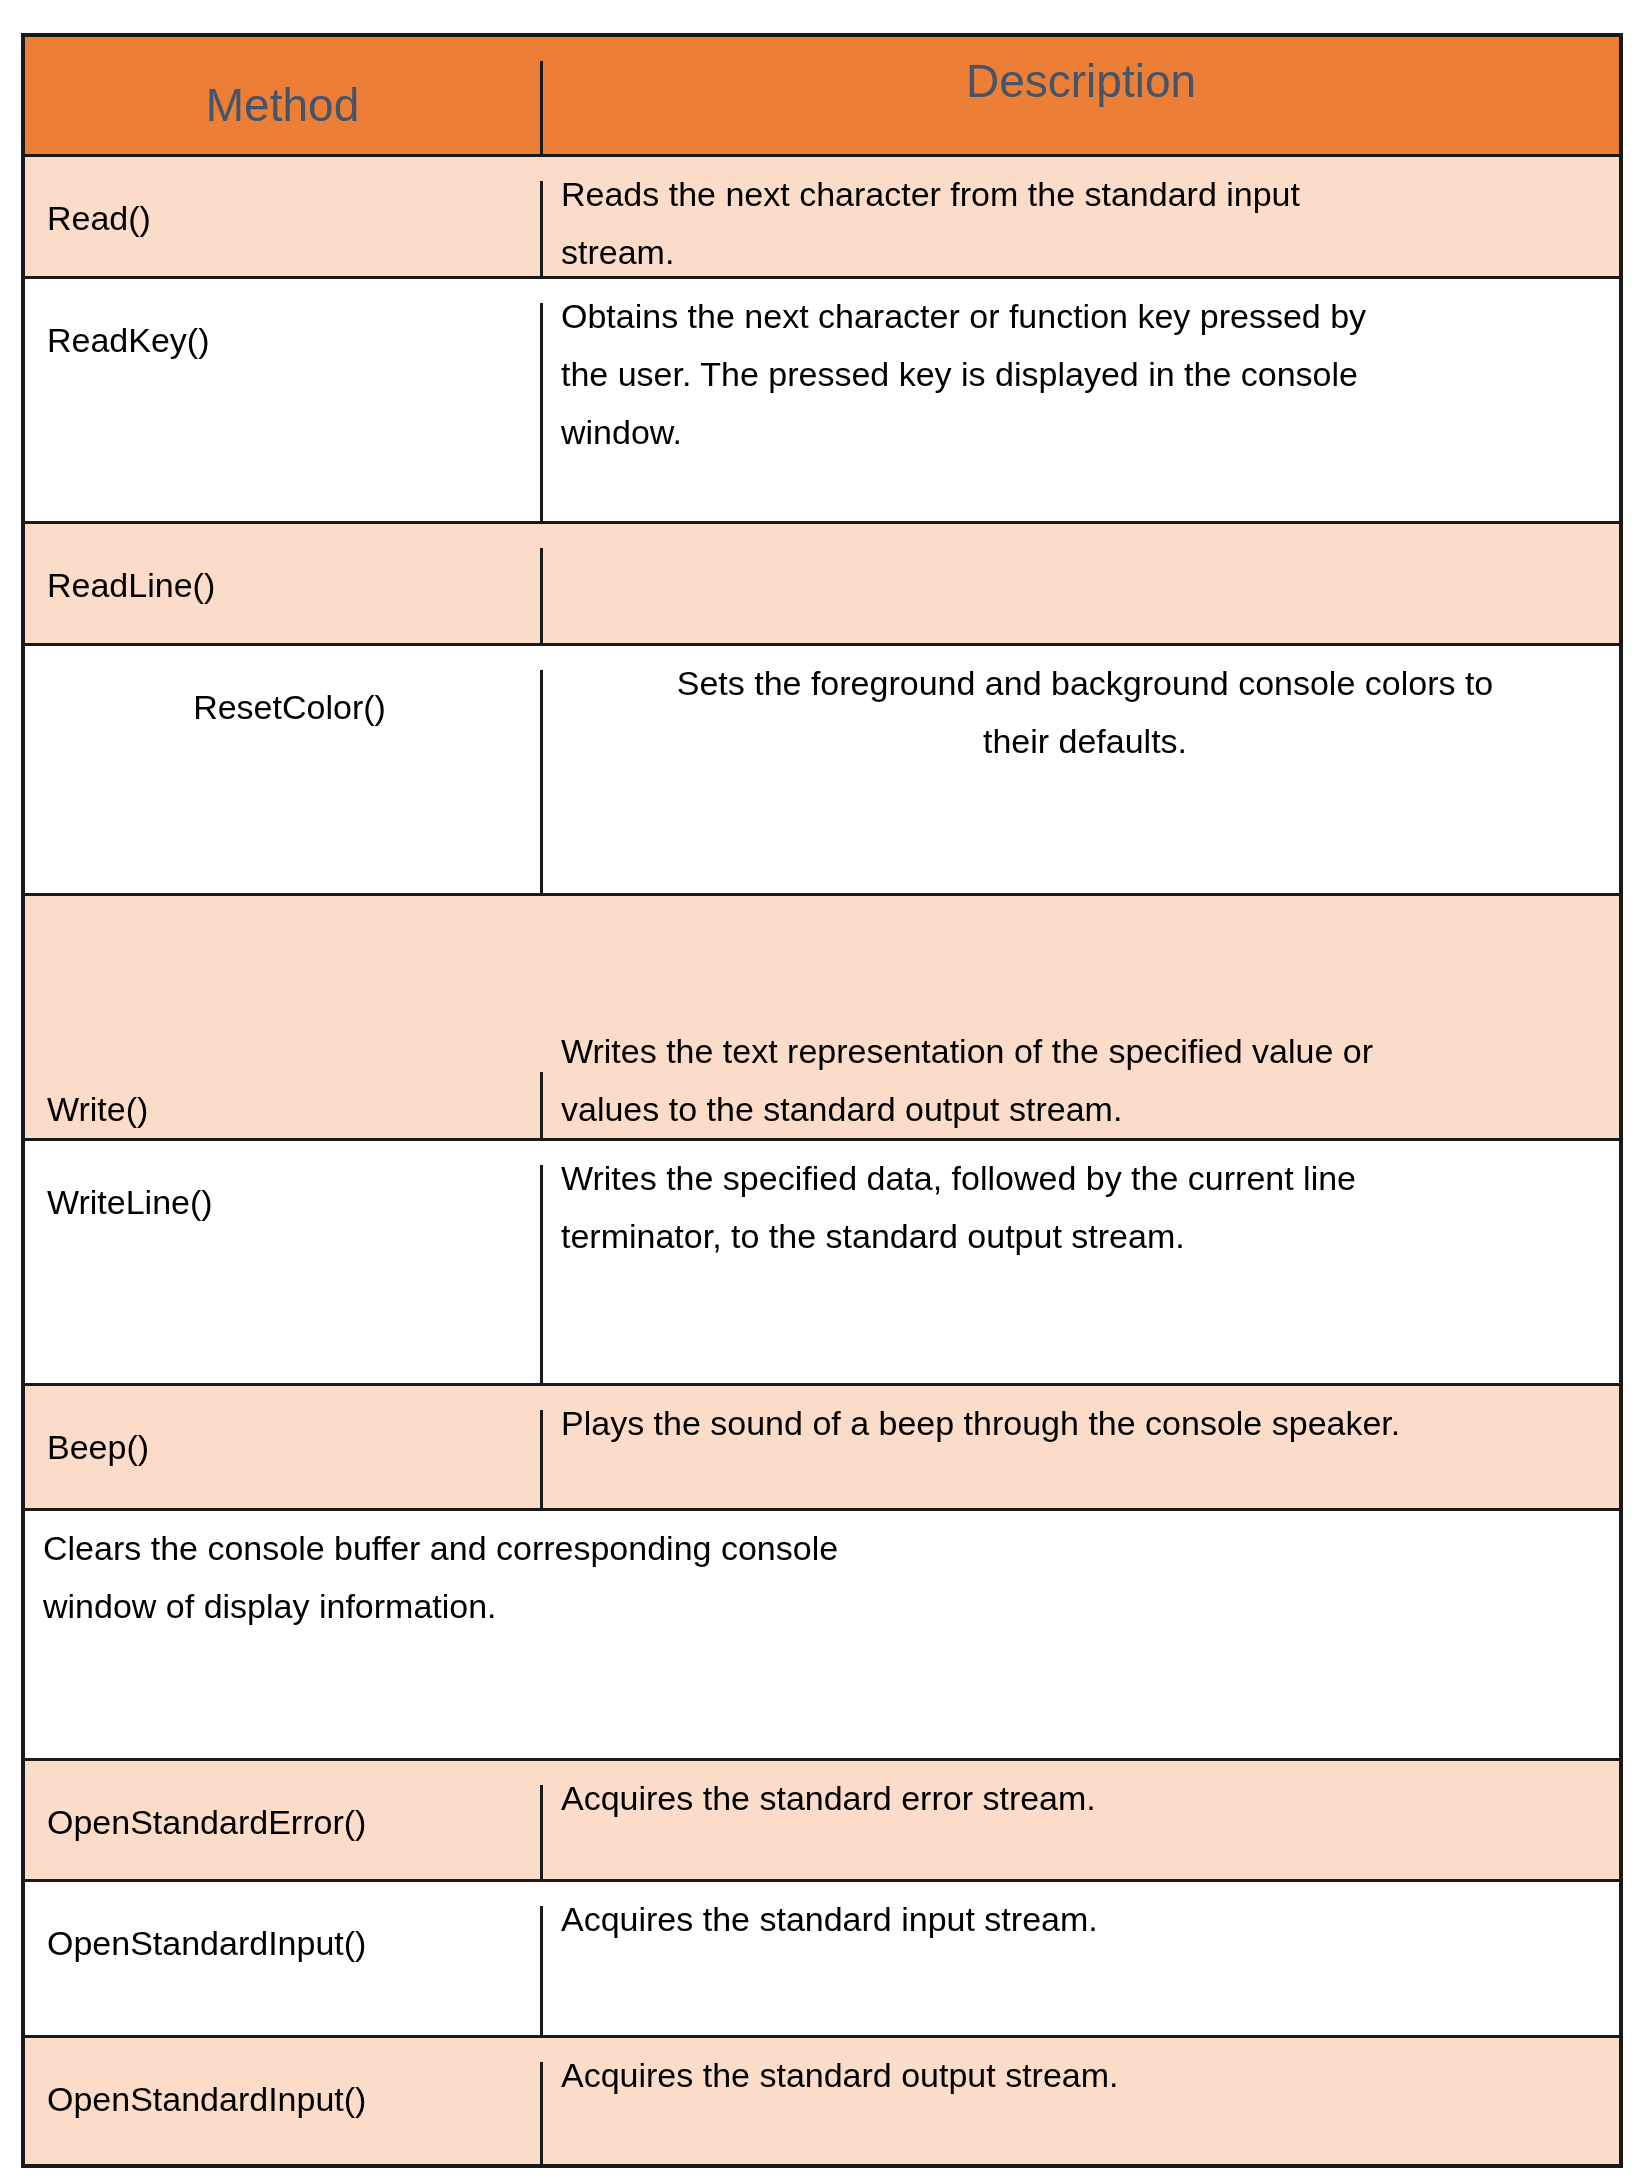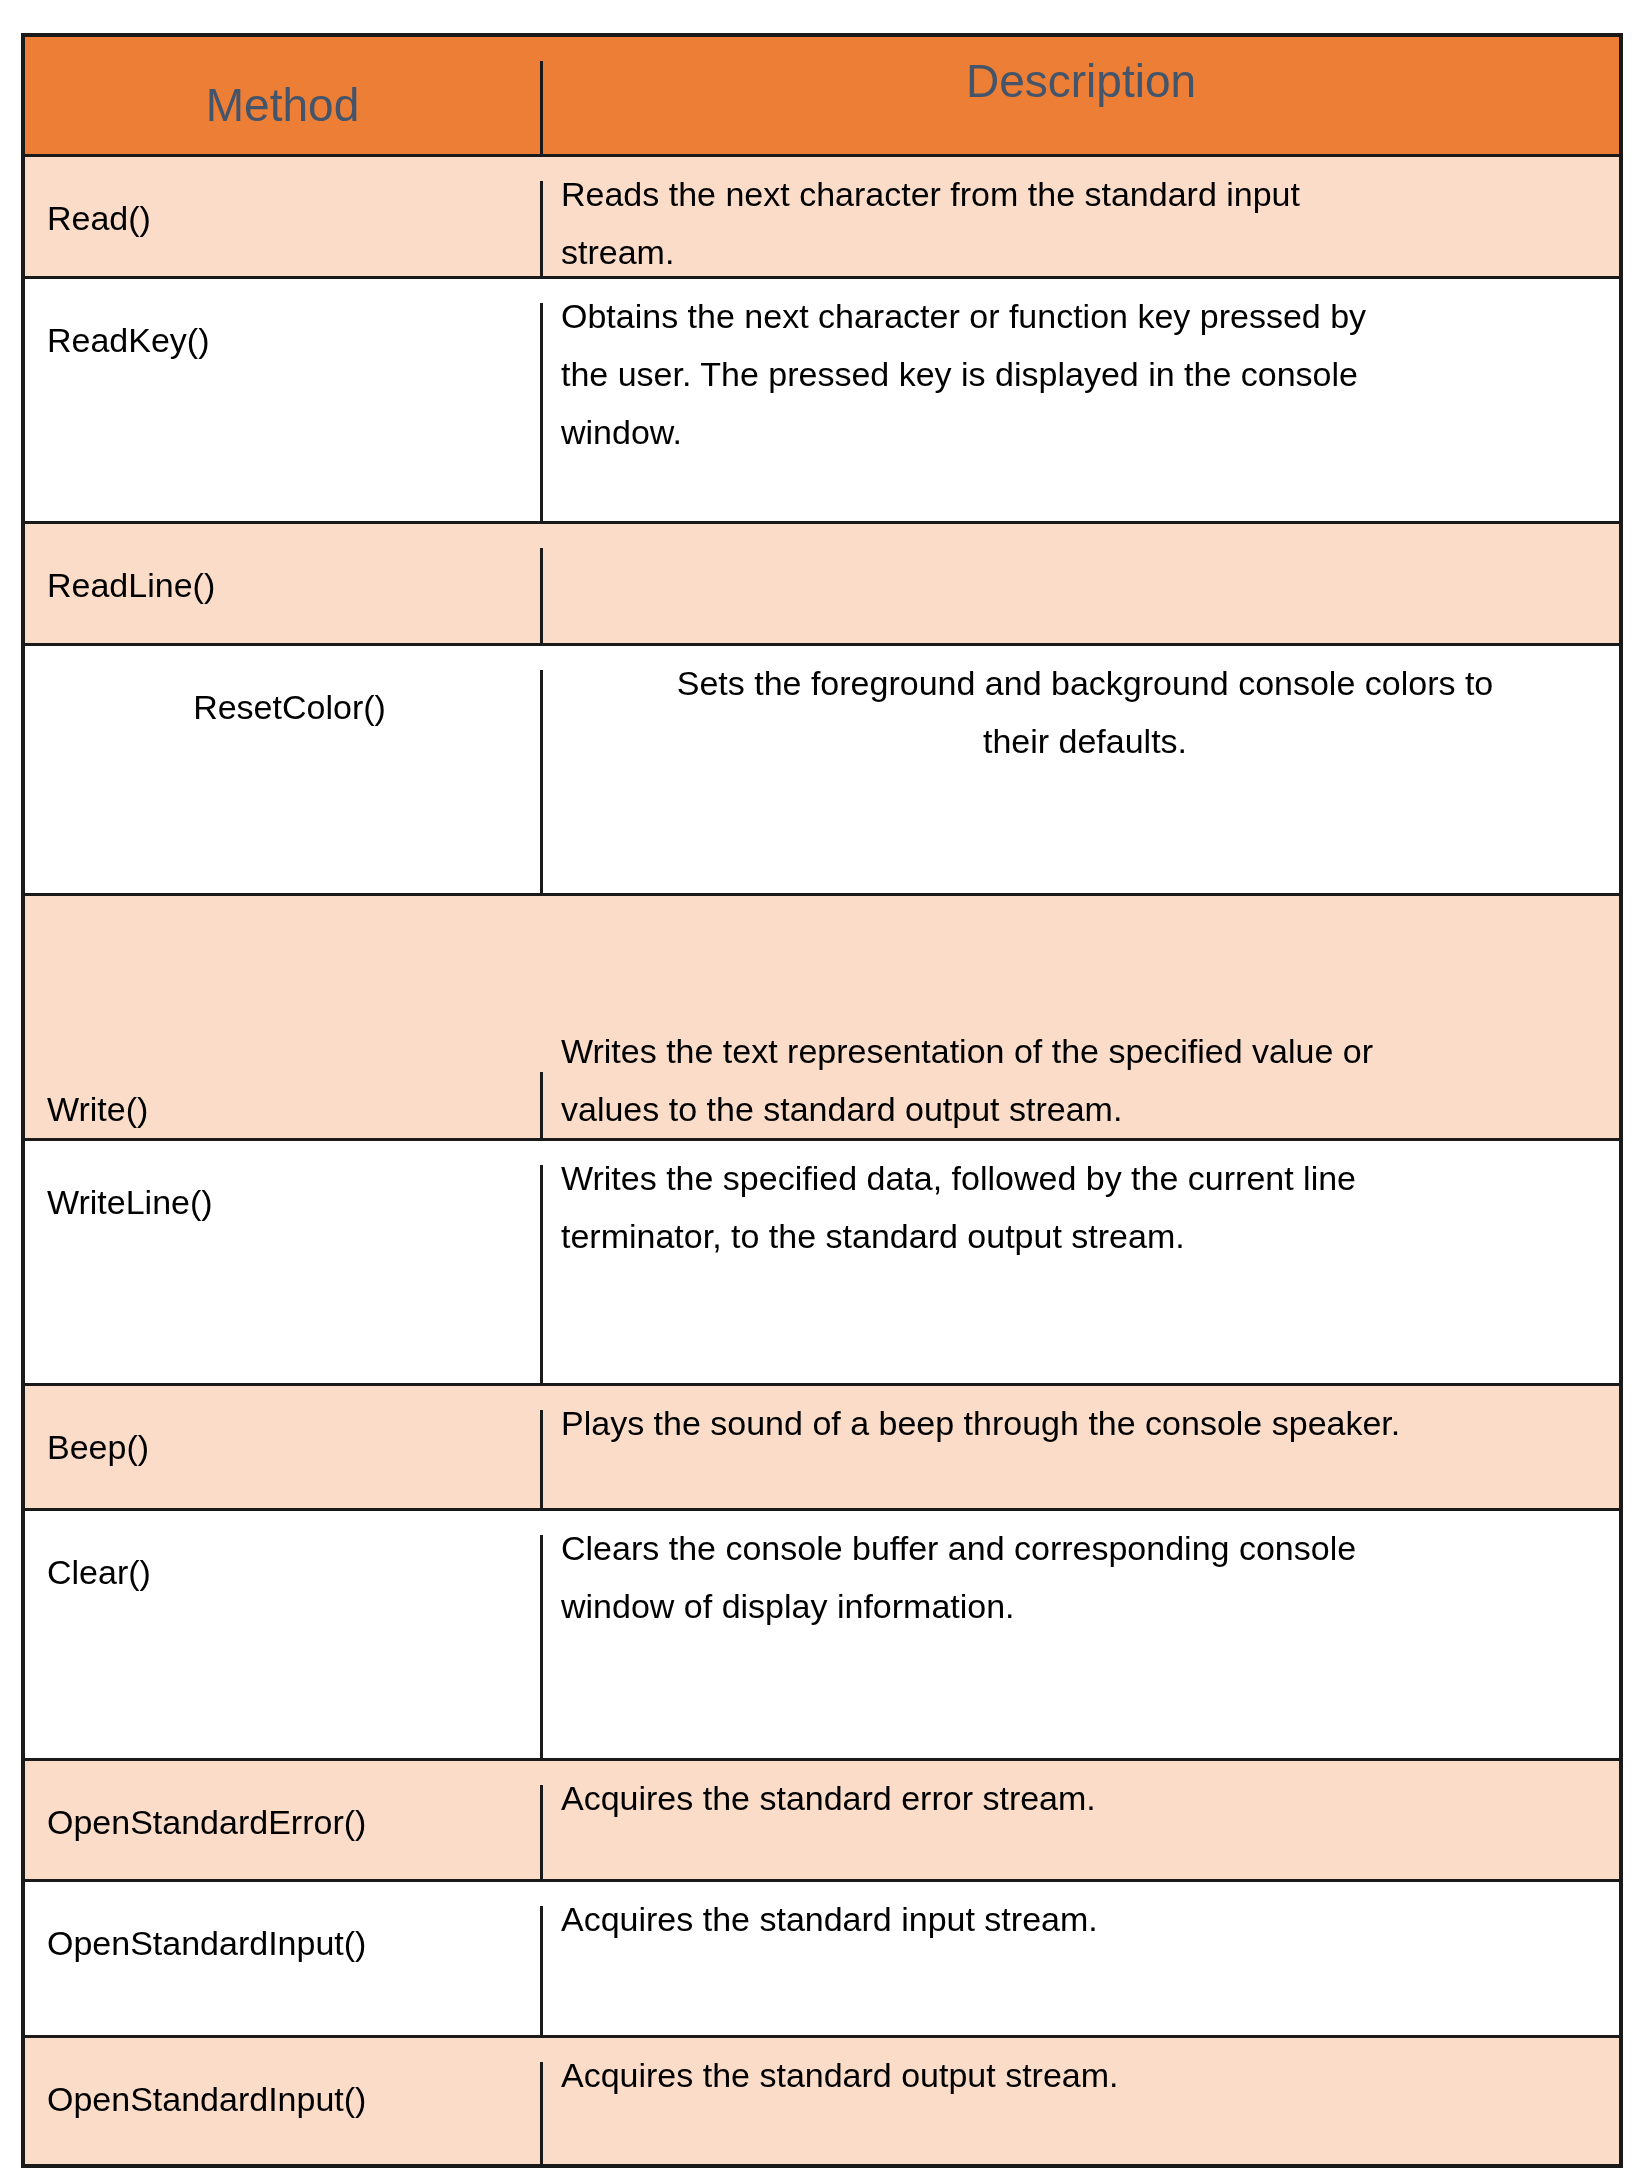--- a/index.html
+++ b/index.html
@@ -116,21 +116,20 @@
       <div class="row body-row plain" style="height: 245px;">
         <div class="cell method-col">WriteLine()</div>
         <div class="cell desc-col">Writes the specified data, followed by the current line
 terminator, to the standard output stream.</div>
       </div>
       <div class="row body-row shaded" style="height: 125px;">
         <div class="cell method-col">Beep()</div>
         <div class="cell desc-col">Plays the sound of a beep through the console speaker.</div>
       </div>
       <div class="row body-row plain" style="height: 250px;">
-        <div class="cell method-col">Clear()</div>
         <div class="cell desc-col">Clears the console buffer and corresponding console
 window of display information.</div>
       </div>
       <div class="row body-row shaded" style="height: 121px;">
         <div class="cell method-col">OpenStandardError()</div>
         <div class="cell desc-col">Acquires the standard error stream.</div>
       </div>
       <div class="row body-row plain" style="height: 156px;">
         <div class="cell method-col">OpenStandardInput()</div>
         <div class="cell desc-col">Acquires the standard input stream.</div>

